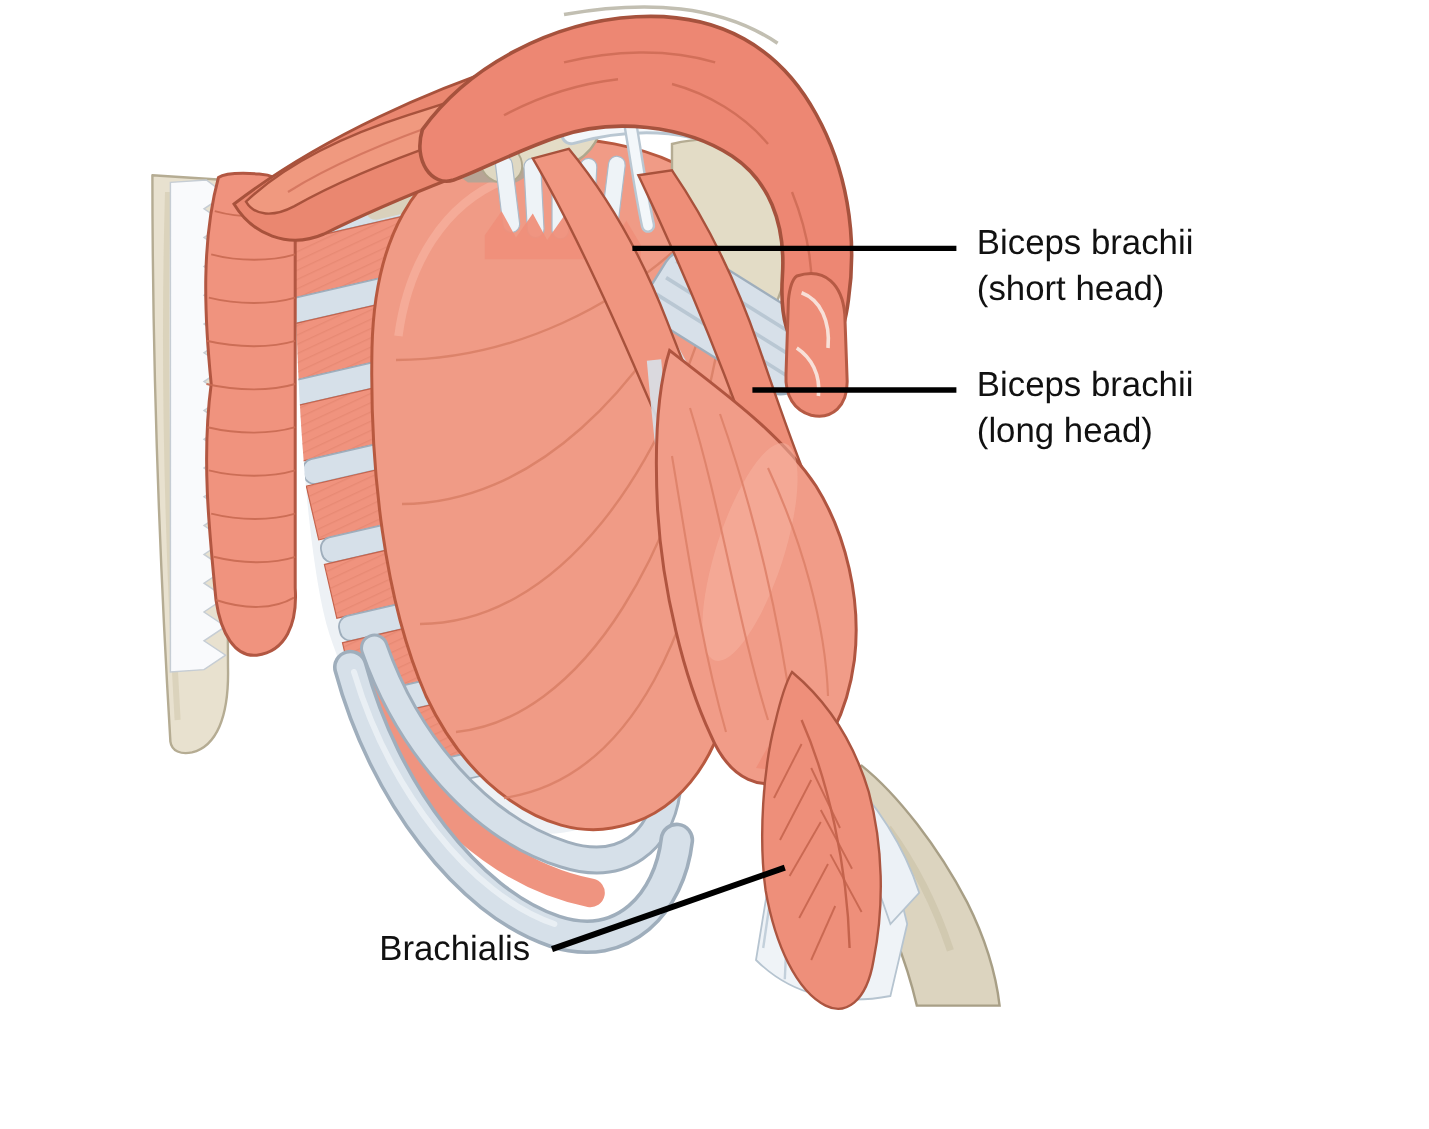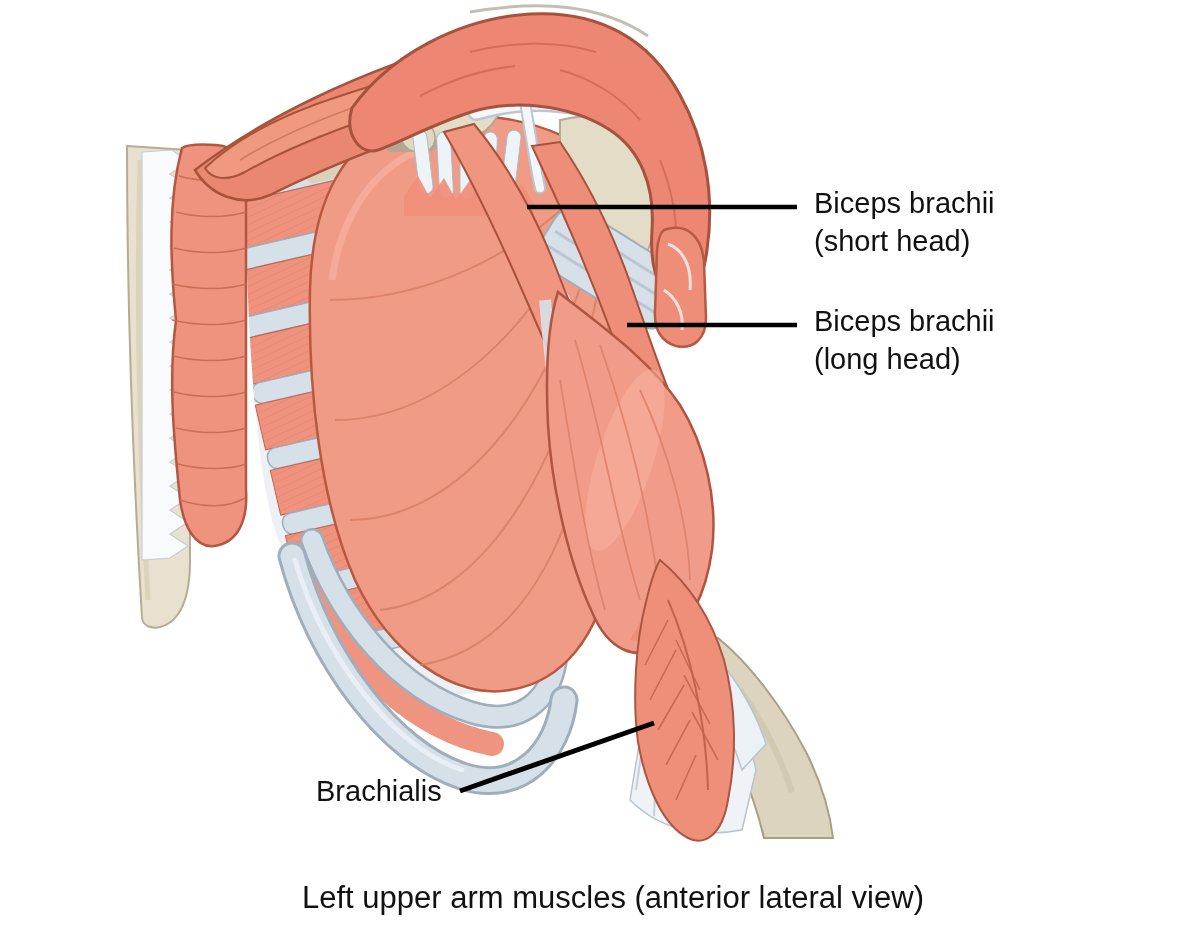--- a/index.html
+++ b/index.html
@@ -251,14 +251,13 @@
   </svg>
 
   <div class="anno" style="left:814px; top:184px;">Biceps brachii
 (short head)</div>
 
   <div class="anno" style="left:814px; top:302px;">Biceps brachii
 (long head)</div>
 
   <div class="anno" style="left:276px; top:772px;margin-left:40px;">Brachialis</div>
 
-  <div class="caption" style="left:302px; top:880px;">Left upper arm muscles (anterior lateral view)</div>
 </div>
 
 </body></html>

